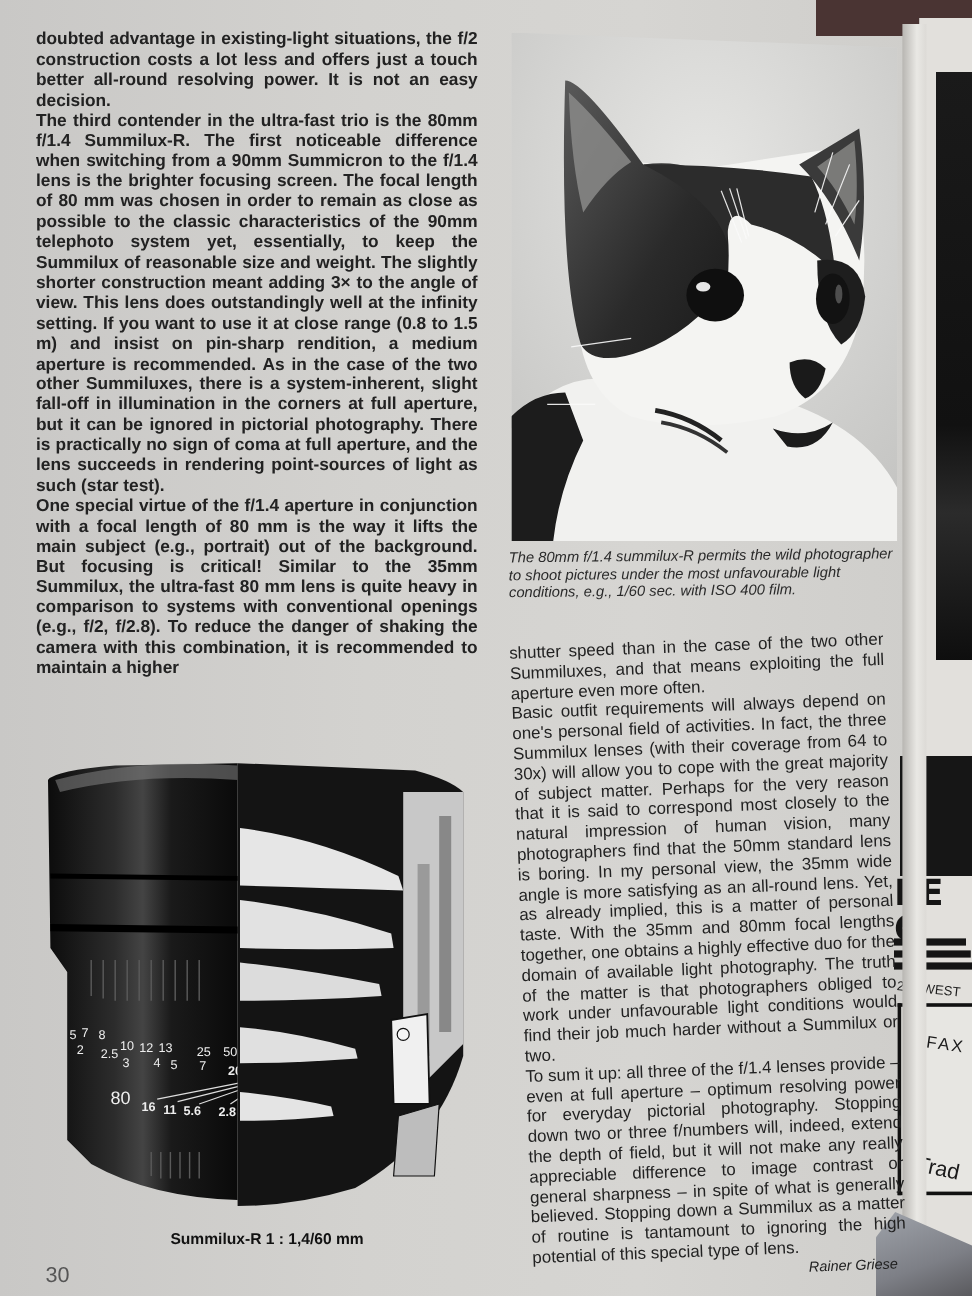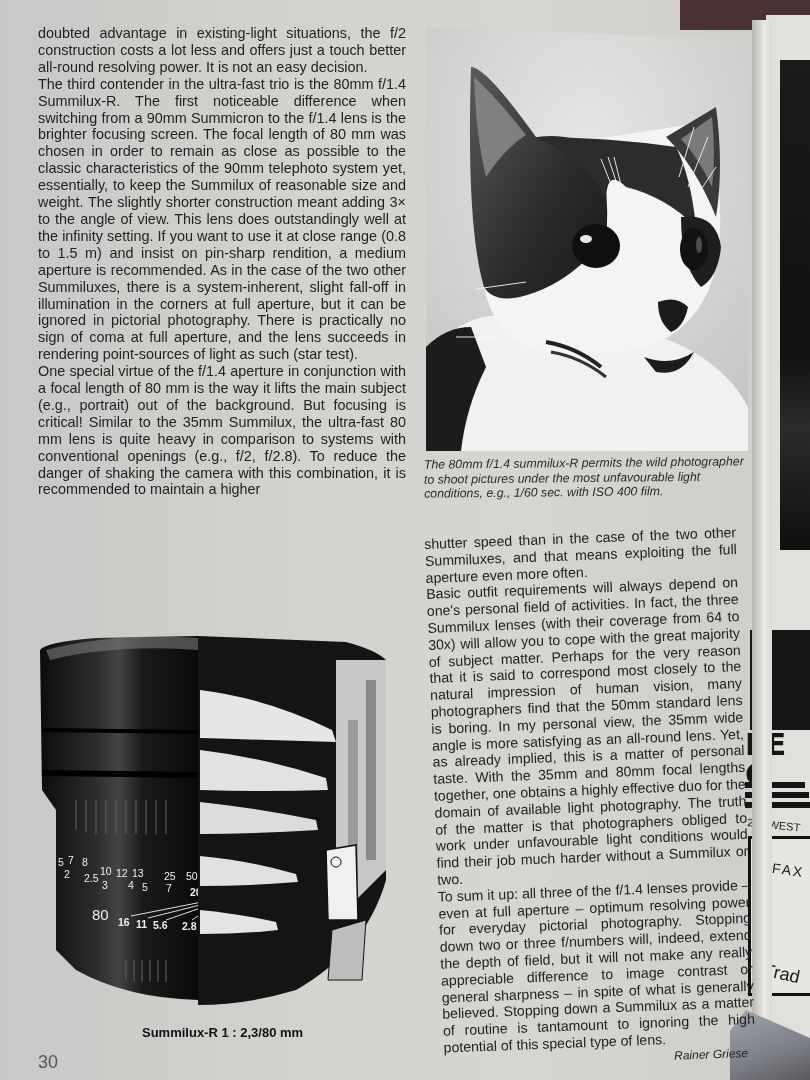--- a/index.html
+++ b/index.html
@@ -55,21 +55,21 @@
     position: absolute; left: 730px; top: 1010px; width: 80px; height: 70px;
     background: linear-gradient(160deg, #9fa3aa, #7d7f86 60%, #5a5a5e);
     clip-path: polygon(20% 0, 100% 40%, 100% 100%, 0 100%, 0 30%);
   }
 
   .col-text {
     position: absolute; color: #222;
     font-size: 14.4px; line-height: 16.9px; text-align: justify;
   }
   .col-text p { margin: 0; }
-  #left-col { left: 38px; top: 25px; width: 368px; }
+  #left-col { left: 30px; top: 25px; width: 368px; font-weight: bold; }
   #right-col {
     left: 424px; top: 536px; width: 312px;
     transform: rotate(-2.2deg); transform-origin: left top;
     font-size: 14.1px; line-height: 16.8px;
   }
   .caption {
     position: absolute; left: 424px; top: 456px; width: 320px;
     font-style: italic; font-size: 12.3px; line-height: 14.5px; color: #2a2a2a;
     transform: rotate(-0.6deg);
   }
@@ -260,15 +260,15 @@
     <path d="M164 290 Q205 294 240 302 L242 310 Q205 314 164 314 Z" fill="#e4e4e4"></path>
 
     <path d="M300 40 L350 40 L350 250 L320 280 L300 270 Z" fill="#c8c8c8"></path>
     <path d="M330 60 L340 60 L340 240 L330 240 Z" fill="#888"></path>
     <path d="M312 100 L322 100 L322 260 L312 260 Z" fill="#9a9a9a"></path>
     <path d="M290 230 L320 225 L322 300 L292 300 Z" fill="#f0f0f0" stroke="#111" stroke-width="1.5"></path>
     <circle cx="300" cy="242" r="5" fill="#f5f5f5" stroke="#111"></circle>
     <path d="M296 310 L330 300 L326 360 L292 360 Z" fill="#bdbdbd" stroke="#111"></path>
   </svg>
 </div>
-<div class="lens-caption">Summilux-R 1 : 2,3/80 mm</div>
+<div class="lens-caption">Summilux-R 1 : 1,4/60 mm</div>
 
 <div class="page-number">30</div>
 
 </body></html>

